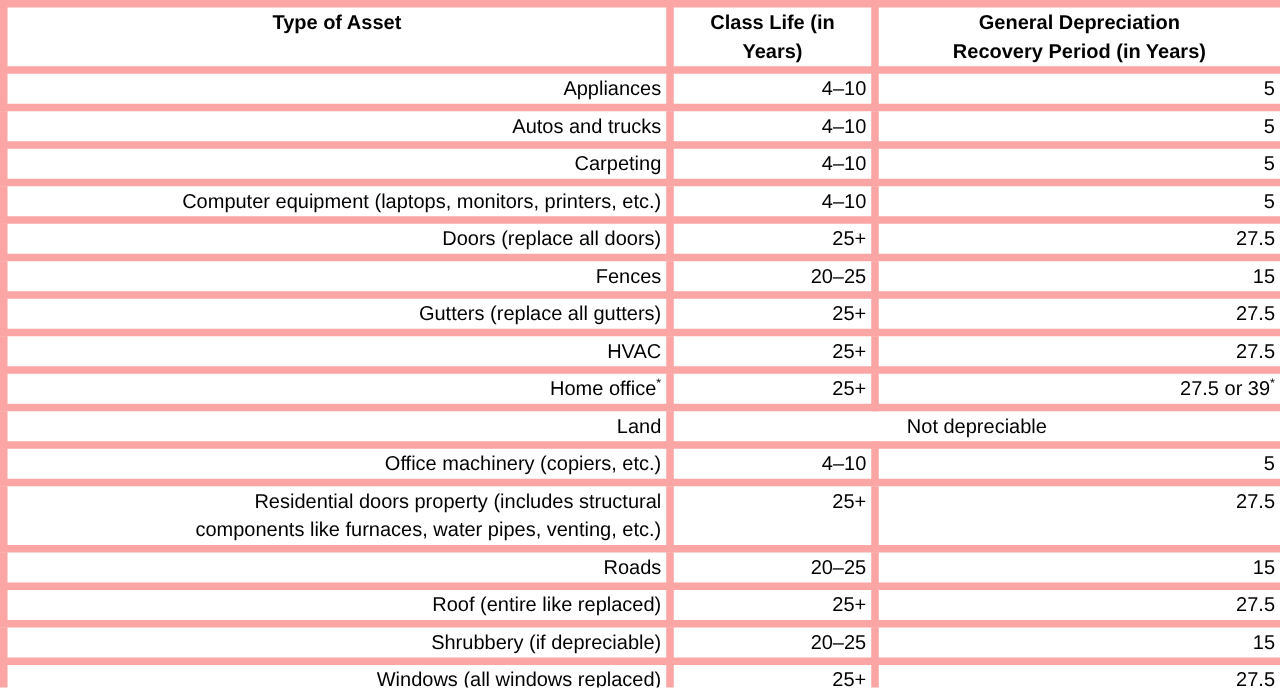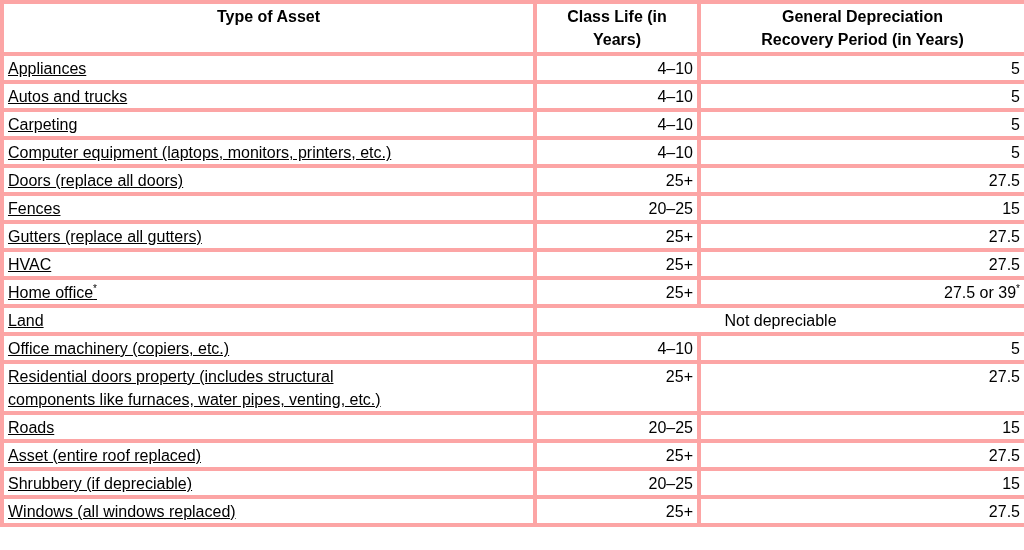--- a/index.html
+++ b/index.html
@@ -9,34 +9,34 @@
     color: #000000;
   }
   .page { width: 1024px; height: 550px; overflow: hidden; }
   table.depr {
     width: 1024px;
     border-collapse: collapse;
     table-layout: fixed;
     border: 2px solid #000000;
   }
   table.depr th, table.depr td {
-    border: 4px solid #fca5a5;
+    border: 6px solid #fca5a5;
     font-size: 16px;
     line-height: 23px;
     padding: 1px 4px 0 4px;
     vertical-align: top;
     overflow: hidden;
   }
   table.depr th {
     font-weight: bold;
     text-align: center;
     height: 52px;
   }
   table.depr td { height: 25px; }
-  td.asset-col { text-align: left; padding-left: 7px; text-decoration: underline; }
+  td.asset-col { text-align: right; padding-left: 7px; }
   td.num-col { text-align: right; }
   td.span-col { text-align: center; }
   sup.note {
     font-size: 10px;
     line-height: 0;
     vertical-align: super;
   }
 </style>
 </head>
 <body>
@@ -125,21 +125,21 @@
         </td>
         <td class="num-col">25+</td>
         <td class="num-col">27.5</td>
       </tr>
       <tr>
         <td class="asset-col">Roads</td>
         <td class="num-col">20–25</td>
         <td class="num-col">15</td>
       </tr>
       <tr>
-        <td class="asset-col">Asset (entire roof replaced)</td>
+        <td class="asset-col">Roof (entire like replaced)</td>
         <td class="num-col">25+</td>
         <td class="num-col">27.5</td>
       </tr>
       <tr>
         <td class="asset-col">Shrubbery (if depreciable)</td>
         <td class="num-col">20–25</td>
         <td class="num-col">15</td>
       </tr>
       <tr>
         <td class="asset-col">Windows (all windows replaced)</td>

